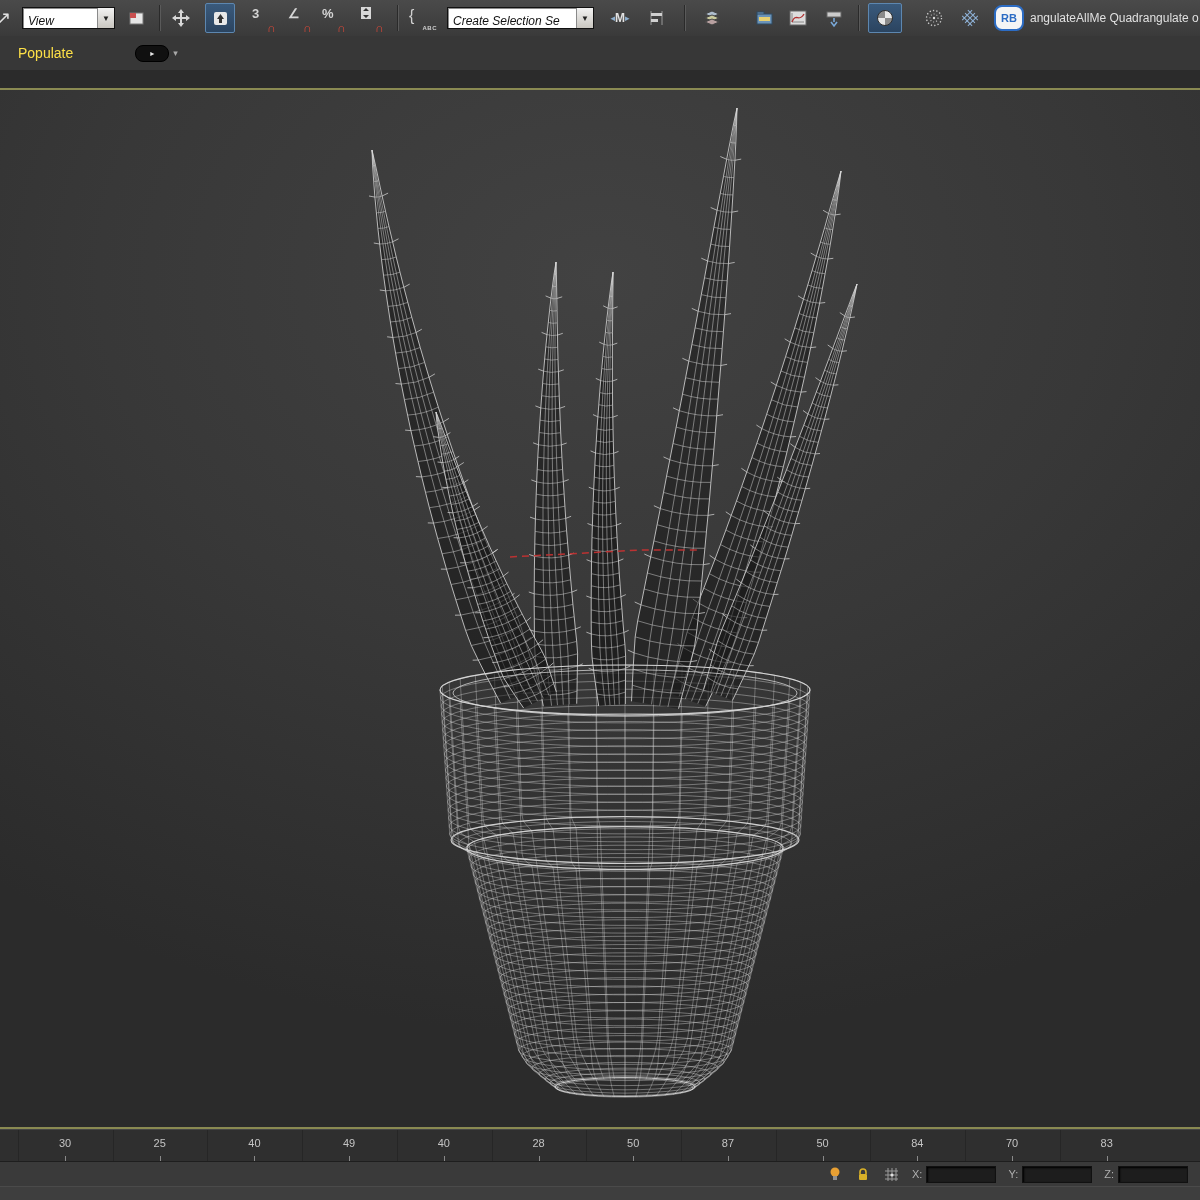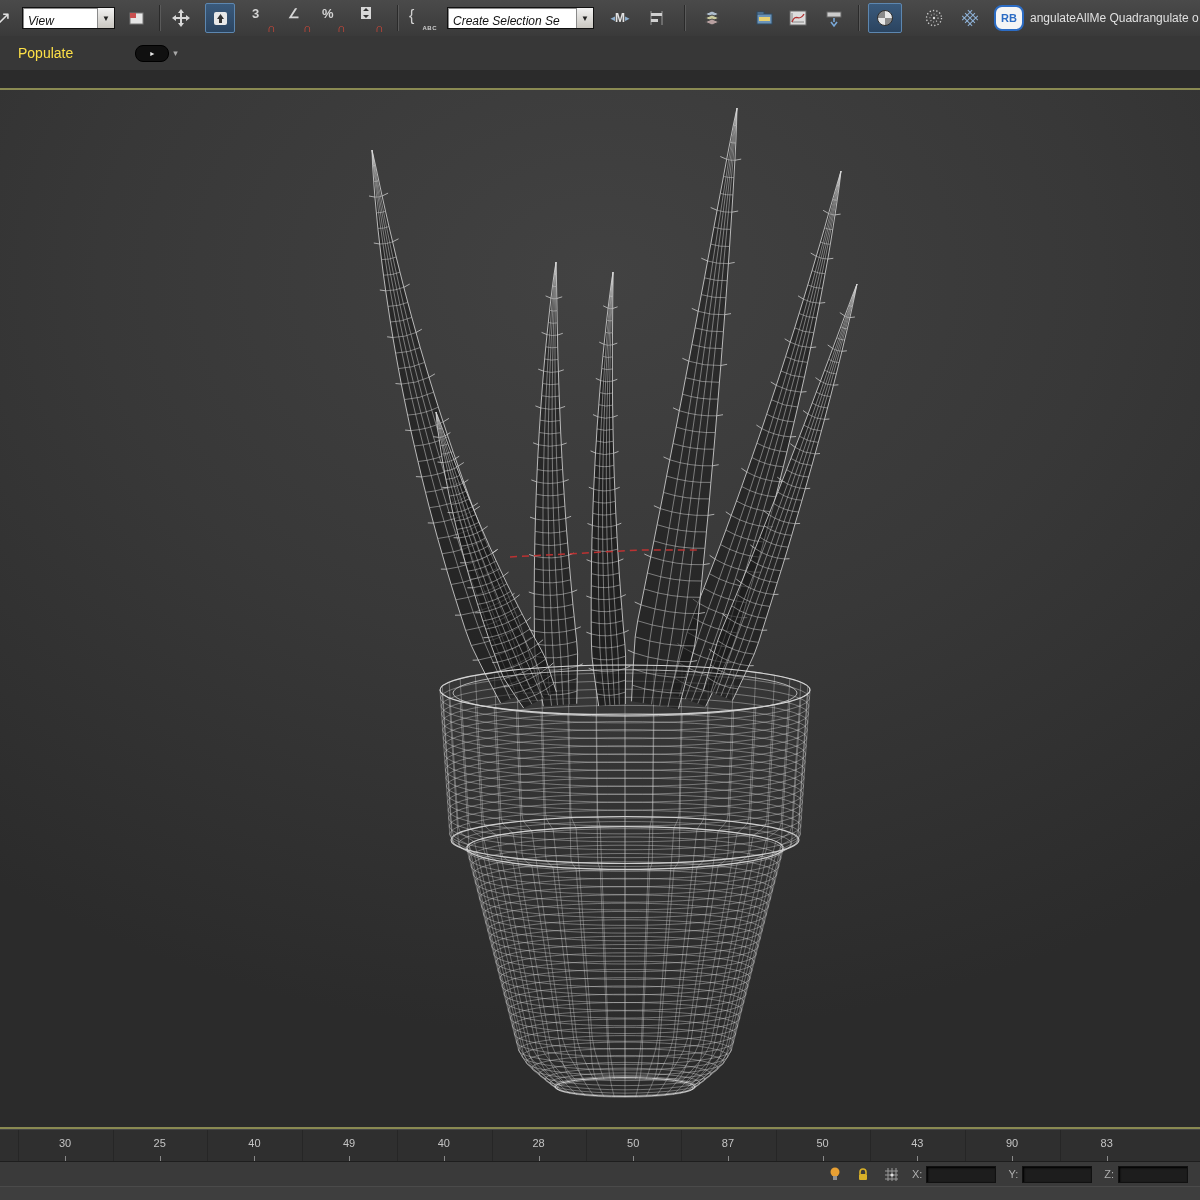--- a/index.html
+++ b/index.html
@@ -812,26 +812,26 @@
       <span class="num">87</span>
       <span class="mark"></span>
     </div>
     <div class="tick" style="left: 822.6px;">
       <span class="div"></span>
       <span class="num">50</span>
       <span class="mark"></span>
     </div>
     <div class="tick" style="left: 917.3px;">
       <span class="div"></span>
-      <span class="num">43</span>
+      <span class="num">84</span>
       <span class="mark"></span>
     </div>
     <div class="tick" style="left: 1012px;">
       <span class="div"></span>
-      <span class="num">90</span>
+      <span class="num">70</span>
       <span class="mark"></span>
     </div>
     <div class="tick" style="left: 1106.7px;">
       <span class="div"></span>
       <span class="num">83</span>
       <span class="mark"></span>
     </div>
   </div>
 
 <div class="statusbar">

